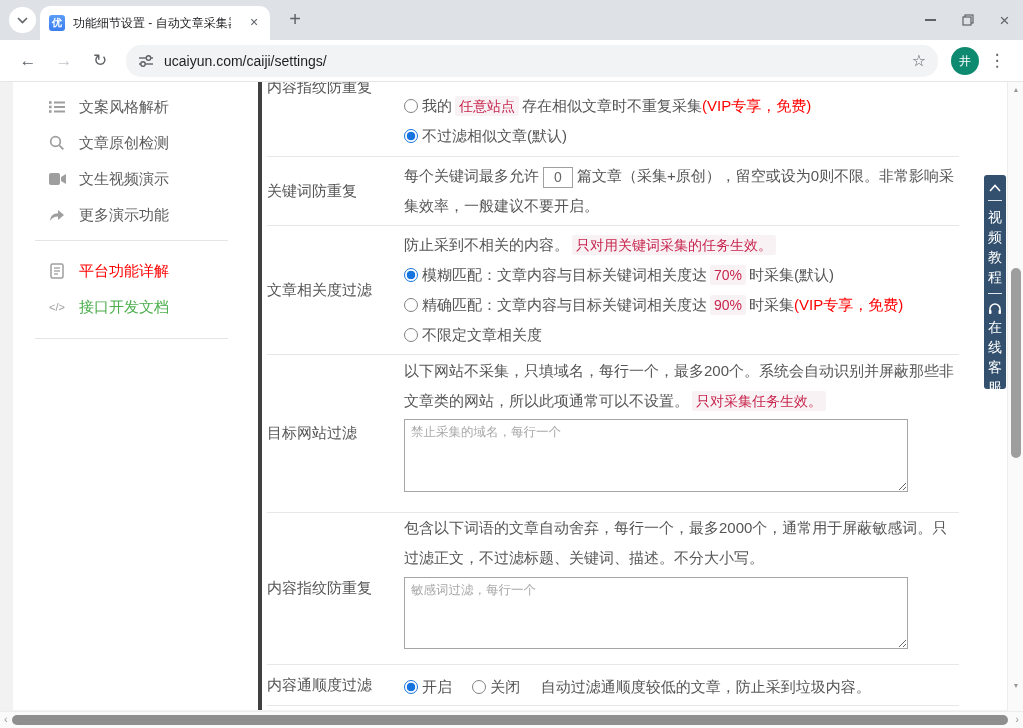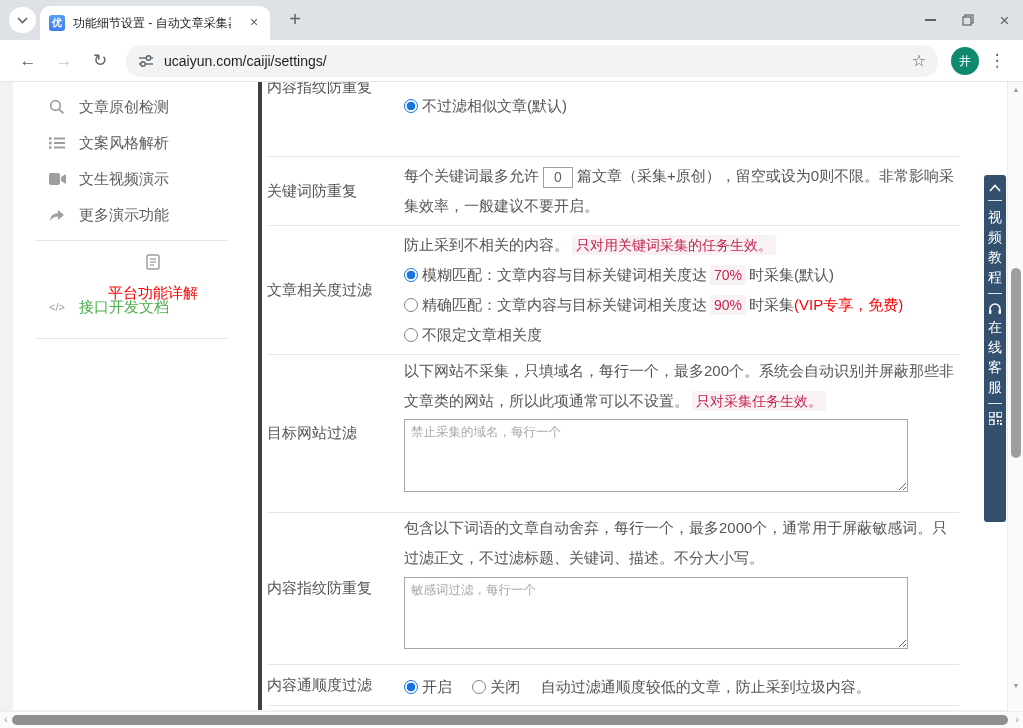--- a/index.html
+++ b/index.html
@@ -29,21 +29,21 @@
   .star { margin-left:auto; font-size:16px; color:#5f6368; cursor:pointer; }
   .avatar { width:28px; height:28px; border-radius:50%; background:#0e8a70; color:#fff; font-size:12px; text-align:center; line-height:28px; margin-left:13px; cursor:pointer; }
   .menu3 { margin-left:8px; width:20px; text-align:center; font-size:17px; color:#5f6368; cursor:pointer; }
   
   .page { position:absolute; left:0; top:82px; width:1023px; height:646px; background:#f2f2f3; }
   .card { position:absolute; left:13px; top:0; width:994px; height:628px; background:#fff; overflow:hidden; }
   
   .sidebar { position:absolute; left:0; top:0; width:245px; height:628px; }
   .sb-item { height:36px; display:flex; align-items:center; padding-left:35px; gap:13px; font-size:15px; color:#5c5c5c; cursor:pointer; }
   .sb-item:first-child { margin-top:7px; }
-  .sb-item.red { color:#ff0000;flex-direction:column; }
+  .sb-item.red { color:#ff0000; }
   .sb-item.green { color:#4cae4c; }
   .sb-icon { width:18px; height:18px; flex:none; display:flex; align-items:center; justify-content:center; color:#9e9e9e; font-size:11px; }
   .sb-div { height:1px; background:#e5e5e5; margin-left:22px; width:193px; }
   .sb-div.d1 { margin-top:7px; margin-bottom:12px; }
   .sb-div.d2 { margin-top:13px; }
   
   .main { position:absolute; left:245px; top:0; width:701px; height:628px; border-left:4px solid #404040; padding-left:5px; }
   .row { display:flex; border-bottom:1px solid #e7e7e7; }
   .row-label { width:137px; flex:none; display:flex; align-items:center; font-size:15px; color:#555; }
   .row-content { flex:1; font-size:15px; color:#555; line-height:30px; }
@@ -58,21 +58,21 @@
   .red { color:#ff0000; }
   .rdo { display:inline-block; width:14px; height:14px; border:1px solid #818181; border-radius:50%; background:#fff; vertical-align:-2px; margin-right:4px; cursor:pointer; }
   .rdo.on { border-color:#1674e0; background:radial-gradient(circle,#1674e0 0 4px,#fff 4.6px); }
   .num-input { width:30px; height:21px; border:1px solid #a0a0a0; font-size:14px; text-align:center; color:#666; margin:0 4px; vertical-align:middle; font-family:inherit; }
   .filter-ta { display:block; width:504px; border:1px solid #a6a6a6; padding:4px 6px; font-size:12.5px; color:#555; font-family:inherit; resize:both; }
   .filter-ta::placeholder { color:#a8a8a8; }
   .ta1 { height:73px; margin-top:3px; }
   .ta2 { height:72px; margin-top:4px; }
   .gap-lg { display:inline-block; width:12px; }
   
-  .sidepanel { position:absolute; left:984px; top:175px; width:22px; height:347px; background:#33506e; border-radius:3px; display:flex; flex-direction:column; align-items:center; padding-top:7px; color:#fff; }
+  .sidepanel { position:absolute; left:984px; top:175px; width:22px; height:214px; background:#33506e; border-radius:3px; display:flex; flex-direction:column; align-items:center; padding-top:7px; color:#fff; }
   .pdiv { width:14px; height:1px; background:rgba(255,255,255,.85); margin:6px 0; flex:none; }
   .vtext { width:15px; font-size:14px; line-height:20px; text-align:center; word-break:break-all; cursor:pointer; }
   .picon { margin:2px 0; cursor:pointer; display:flex; }
   
   .vscroll { position:absolute; left:1007px; top:82px; width:16px; height:629px; background:#fafafa; border-left:1px solid #ededed; }
   .vthumb { position:absolute; left:3px; top:186px; width:10px; height:190px; border-radius:5px; background:#9e9e9e; cursor:pointer; }
   .sb-arrow { position:absolute; left:0; width:16px; text-align:center; font-size:7px; color:#999; cursor:pointer; }
   .hscroll { position:absolute; left:0; top:711px; width:1023px; height:17px; background:#fafafa; border-top:1px solid #ededed; }
   .hthumb { position:absolute; left:12px; top:3px; width:996px; height:10px; border-radius:5px; background:#8f8f8f; cursor:pointer; }
   .h-arrow { position:absolute; top:1px; font-size:11px; color:#999; cursor:pointer; }
@@ -127,42 +127,42 @@
     <div class="avatar">井</div>
     <div class="menu3">⋮</div>
   </div>
 
   <div class="page">
     <div class="card">
 
       <div class="sidebar">
         <div class="sb-item">
           <span class="sb-icon">
-            <svg width="16" height="16" viewBox="0 0 16 16">
-                <circle cx="6.5" cy="6.5" r="4.8" fill="none" stroke="#9e9e9e" stroke-width="1.7"></circle>
-                <line x1="10.3" y1="10.3" x2="14.3" y2="14.3" stroke="#9e9e9e" stroke-width="1.9"></line>
-              </svg>
-          </span>
-          <span>文章原创检测</span>
-        </div>
-        <div class="sb-item">
-          <span class="sb-icon">
             <svg width="16" height="14" viewBox="0 0 16 14">
                 <line x1="5" y1="2.5" x2="16" y2="2.5" stroke="#9e9e9e" stroke-width="2"></line>
                 <line x1="5" y1="7" x2="16" y2="7" stroke="#9e9e9e" stroke-width="2"></line>
                 <line x1="5" y1="11.5" x2="16" y2="11.5" stroke="#9e9e9e" stroke-width="2"></line>
                 <rect x="0" y="1.2" width="2.6" height="2.6" fill="#9e9e9e"></rect>
                 <rect x="0" y="5.7" width="2.6" height="2.6" fill="#9e9e9e"></rect>
                 <rect x="0" y="10.2" width="2.6" height="2.6" fill="#9e9e9e"></rect>
               </svg>
           </span>
           <span>文案风格解析</span>
         </div>
         <div class="sb-item">
           <span class="sb-icon">
+            <svg width="16" height="16" viewBox="0 0 16 16">
+                <circle cx="6.5" cy="6.5" r="4.8" fill="none" stroke="#9e9e9e" stroke-width="1.7"></circle>
+                <line x1="10.3" y1="10.3" x2="14.3" y2="14.3" stroke="#9e9e9e" stroke-width="1.9"></line>
+              </svg>
+          </span>
+          <span>文章原创检测</span>
+        </div>
+        <div class="sb-item">
+          <span class="sb-icon">
             <svg width="17" height="12" viewBox="0 0 17 12">
                 <rect x="0" y="0" width="11" height="12" rx="2" fill="#9e9e9e"></rect>
                 <polygon points="12,4 17,1 17,11 12,8" fill="#9e9e9e"></polygon>
               </svg>
           </span>
           <span>文生视频演示</span>
         </div>
         <div class="sb-item">
           <span class="sb-icon">
             <svg width="16" height="13" viewBox="0 0 16 13">
@@ -188,20 +188,23 @@
           <span>接口开发文档</span>
         </div>
         <div class="sb-div d2"></div>
       </div>
 
       <div class="main">
 
         <div class="row r1">
           <div class="row-label">内容指纹防重复</div>
           <div class="row-content">
+            <div>
+              <span class="rdo"></span><span>我的</span><span class="code">任意站点</span><span>存在相似文章时不重复采集</span><span class="red">(VIP专享，免费)</span>
+            </div>
             <div>
               <span class="rdo on"></span><span>不过滤相似文章(默认)</span>
             </div>
           </div>
         </div>
 
         <div class="row r2">
           <div class="row-label">关键词防重复</div>
           <div class="row-content">
             <span>每个关键词最多允许</span><input class="num-input" type="text" value="0" style=""><span>篇文章（采集+原创），留空或设为0则不限。非常影响采集效率，一般建议不要开启。</span>

